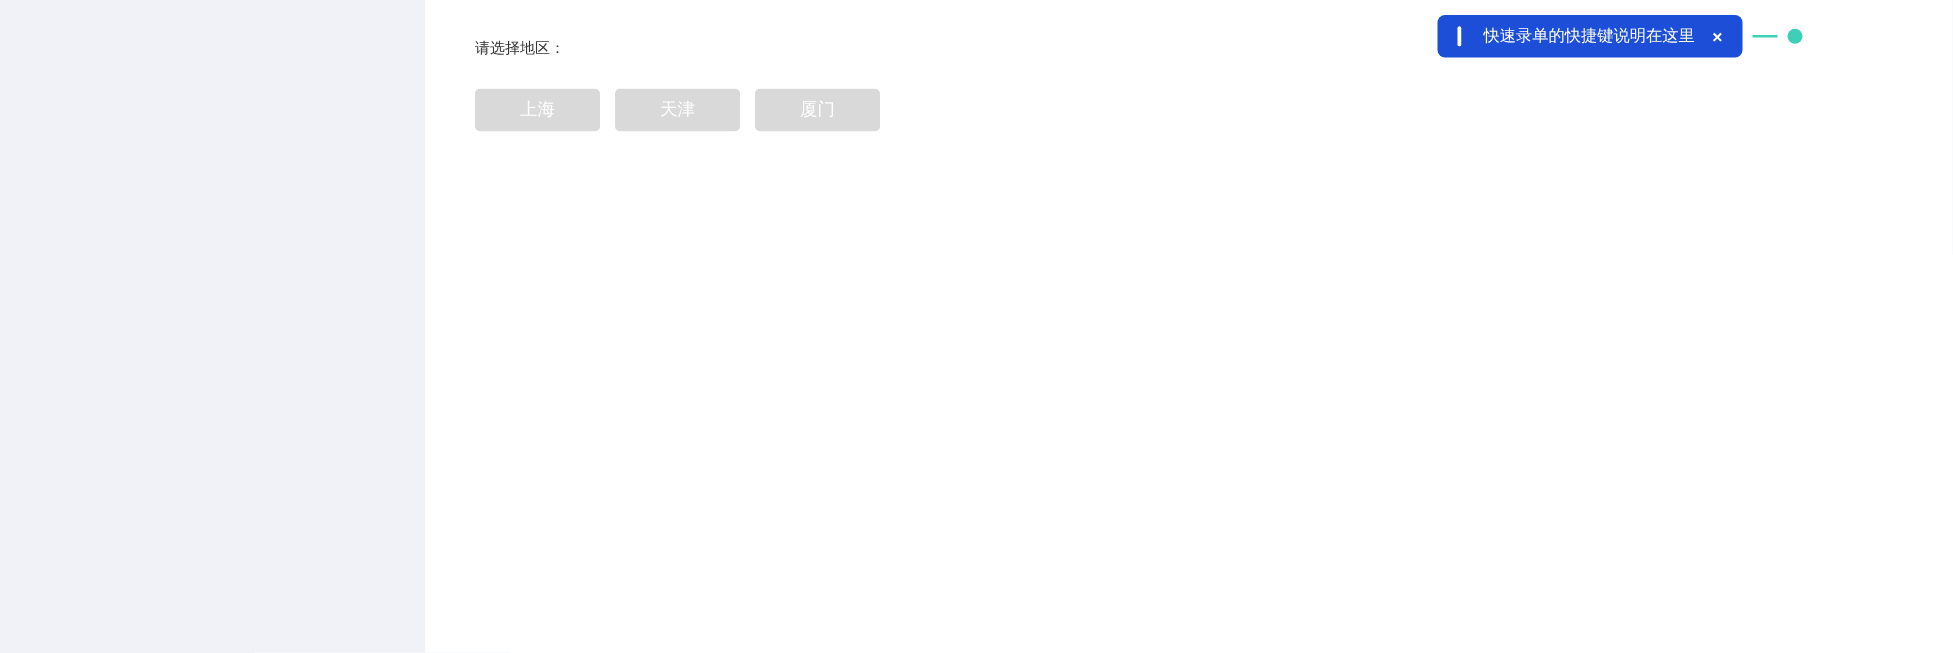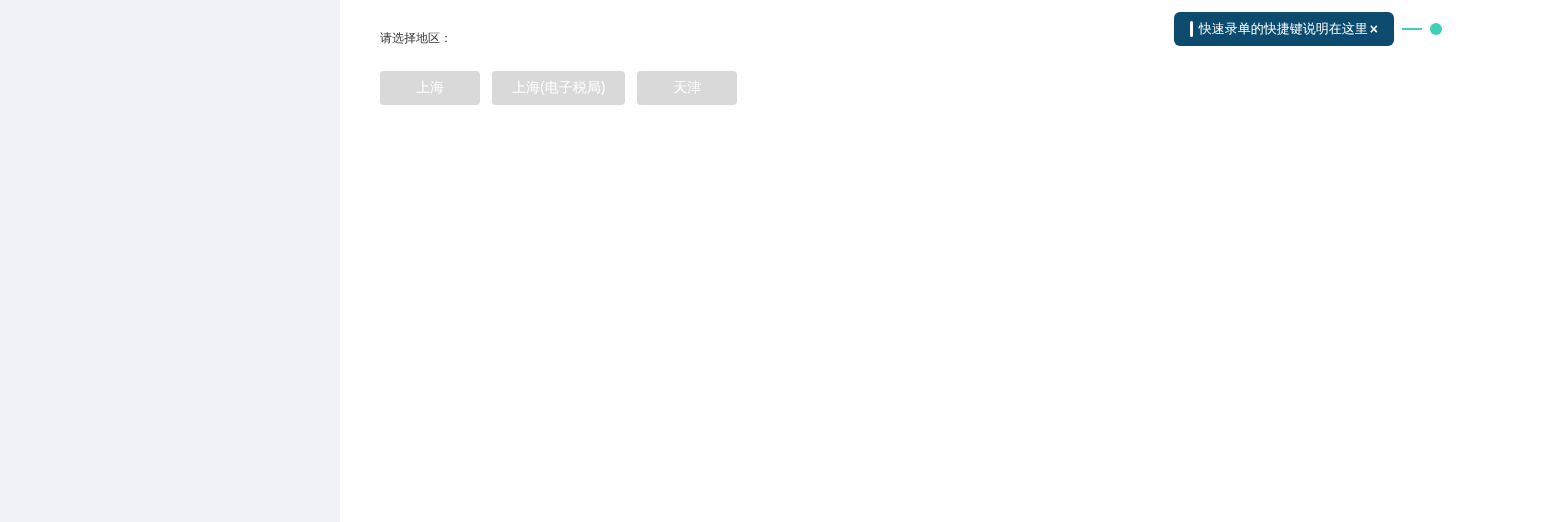--- a/index.html
+++ b/index.html
@@ -65,28 +65,28 @@
     .tooltip-container {
       position: absolute;
       top: 12px;
       right: 120px;
       display: flex;
       align-items: center;
       gap: 8px;
     }
 
     .tooltip-bubble {
-      background: #0c4a6e;
+      background: #1d4ed8;
       color: #fff;
       font-size: 13px;
       padding: 8px 16px;
       border-radius: 6px;
       display: flex;
       align-items: center;
-      gap: 2px;
+      gap: 14px;
       white-space: nowrap;
       position: relative;
     }
 
     .tooltip-bubble::before {
       content: '';
       display: inline-block;
       width: 3px;
       height: 16px;
       background: #fff;
@@ -118,22 +118,22 @@
 <body>
 
 <div class="left-sidebar"></div>
 
 <div class="main-content">
   <div class="page-title">请选择地区：</div>
 
   <div class="region-buttons">
 
     <button class="region-btn">上海</button>
-    <button class="region-btn">上海(电子税局)</button>
     <button class="region-btn">天津</button>
+    <button class="region-btn">厦门</button>
 
   </div>
 </div>
 
 <div class="tooltip-container">
   <div class="tooltip-bubble">
     <span>快速录单的快捷键说明在这里</span>
     <span class="tooltip-close">×</span>
   </div>
   <div class="tooltip-line"></div>

